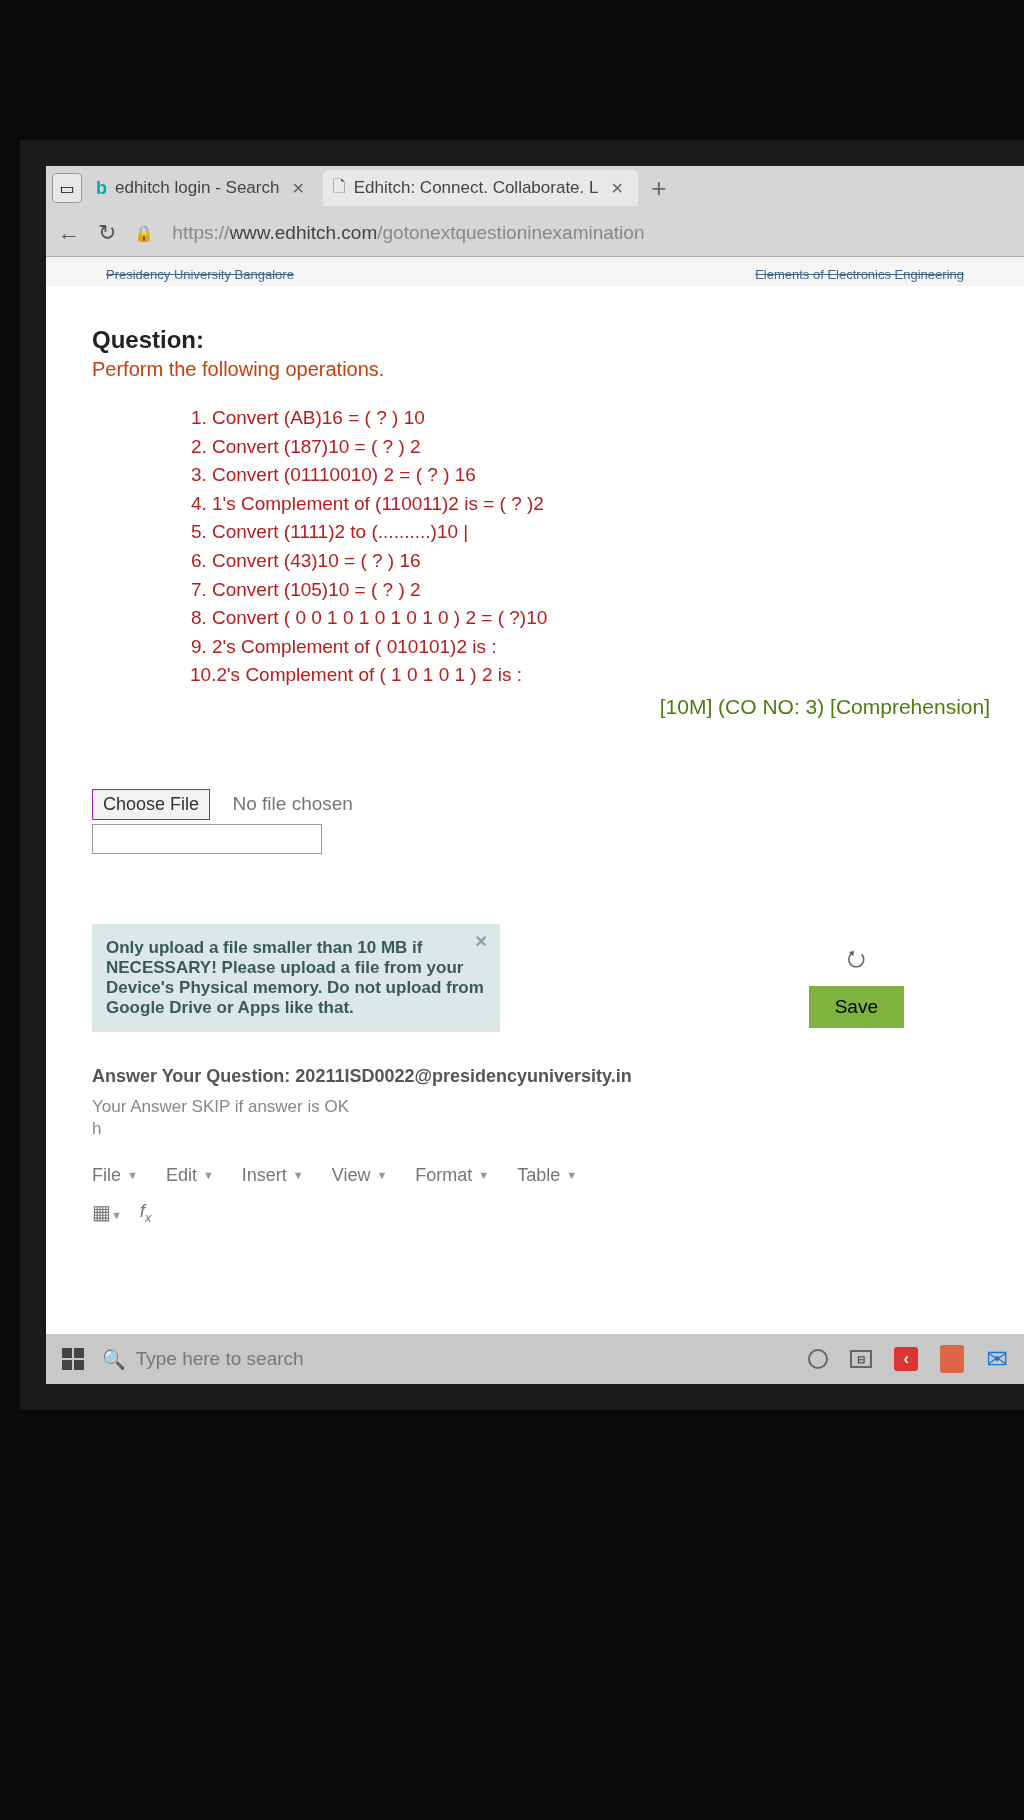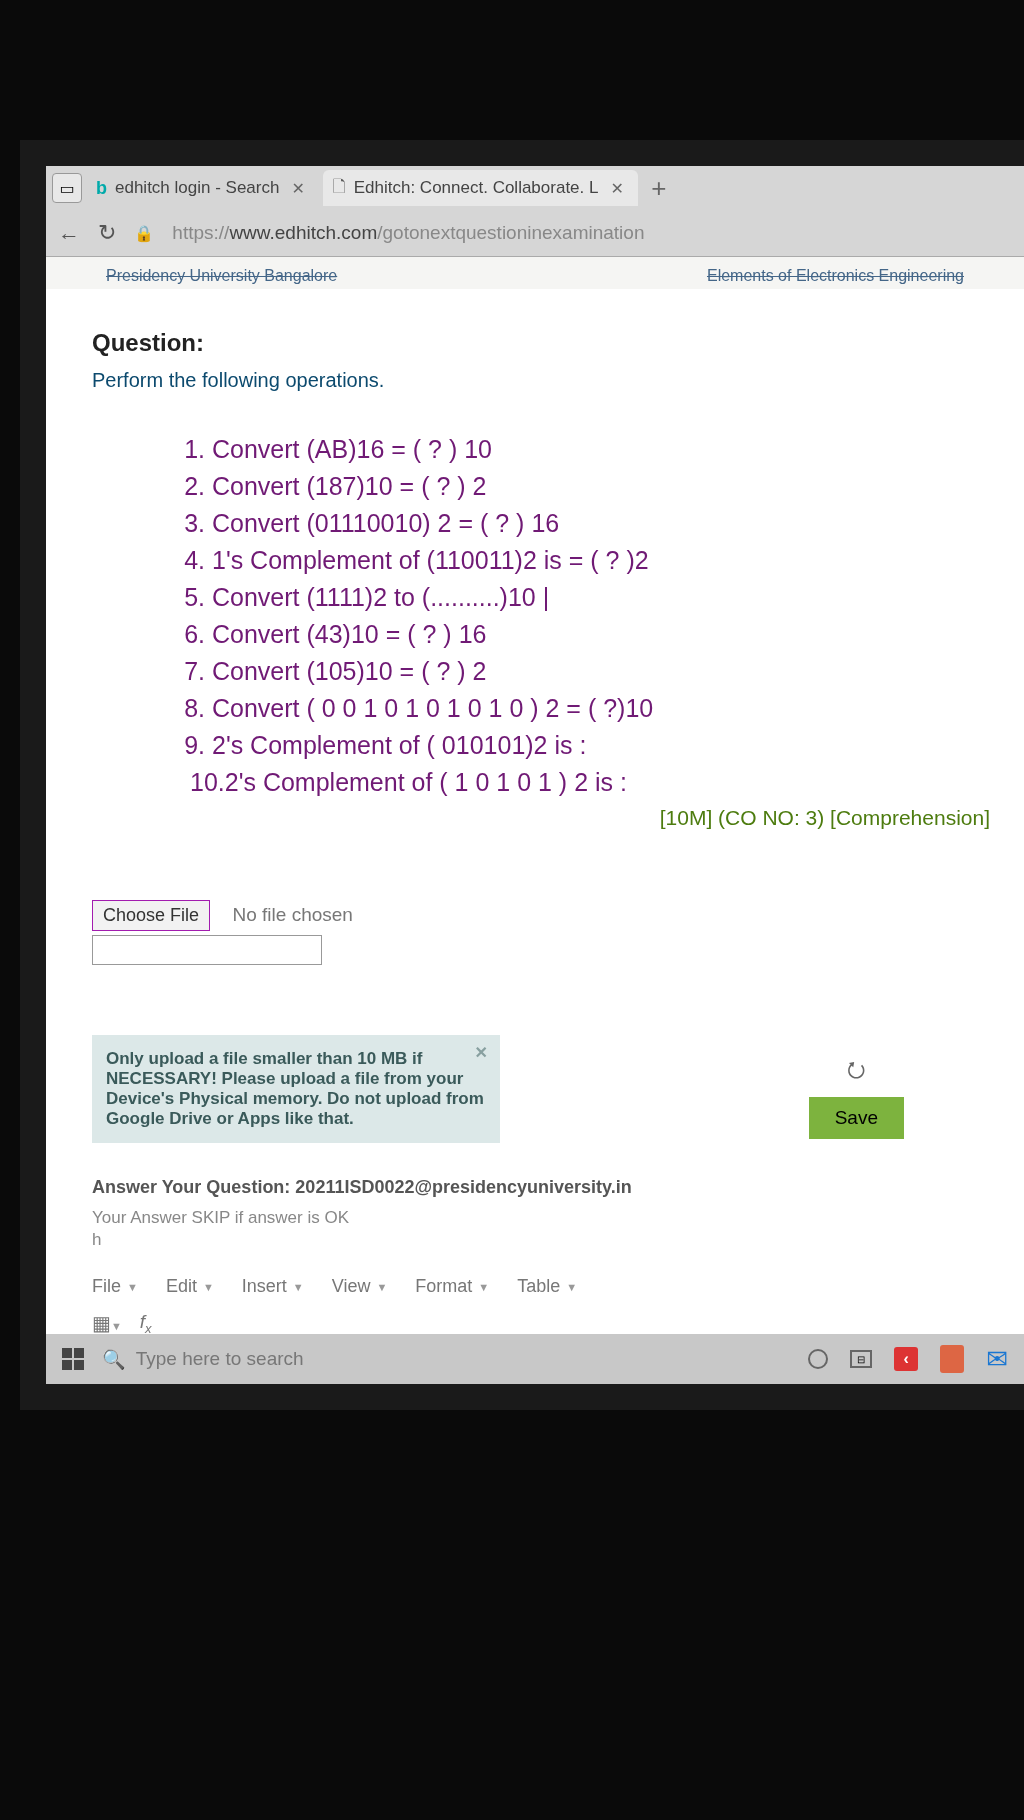--- a/index.html
+++ b/index.html
@@ -82,33 +82,33 @@
   .page {
     background: #f5f5f3;
     padding: 10px 0 0 0;
     height: calc(100% - 90px);
     overflow: hidden;
   }
   .strikebar {
     display: flex;
     justify-content: space-between;
     padding: 0 60px;
-    font-size: 16px;
+    font-size: 13px;
     color: #468;
     text-decoration: line-through;
   }
   .content {
     padding: 40px 24px 0 46px;
     background: #fff;
     margin-top: 4px;
     height: 100%;
   }
-  .q-heading { font-size: 24px; font-weight: bold; color: #222; margin-bottom: 12px; }
-  .q-intro { font-size: 20px; color: #0c4a6e; margin-bottom: 40px; }
-  .q-list { list-style: decimal; padding-left: 120px; font-size: 25px; color: #701a75; line-height: 1.4; }
+  .q-heading { font-size: 24px; font-weight: bold; color: #222; margin-bottom: 4px; }
+  .q-intro { font-size: 20px; color: #c2410c; margin-bottom: 24px; }
+  .q-list { list-style: decimal; padding-left: 120px; font-size: 19px; color: #b91c1c; line-height: 1.4; }
   .q-list li { margin-bottom: 2px; }
   .marks { text-align: right; padding-right: 10px; font-size: 21px; color: #4d7c0f; margin-top: 6px; }
   .file-section { margin-top: 70px; }
   .file-btn {
     display: inline-block;
     border: 1px solid #a21caf;
     background: #f2f2f2;
     padding: 4px 10px;
     font-size: 18px;
     color: #333;

